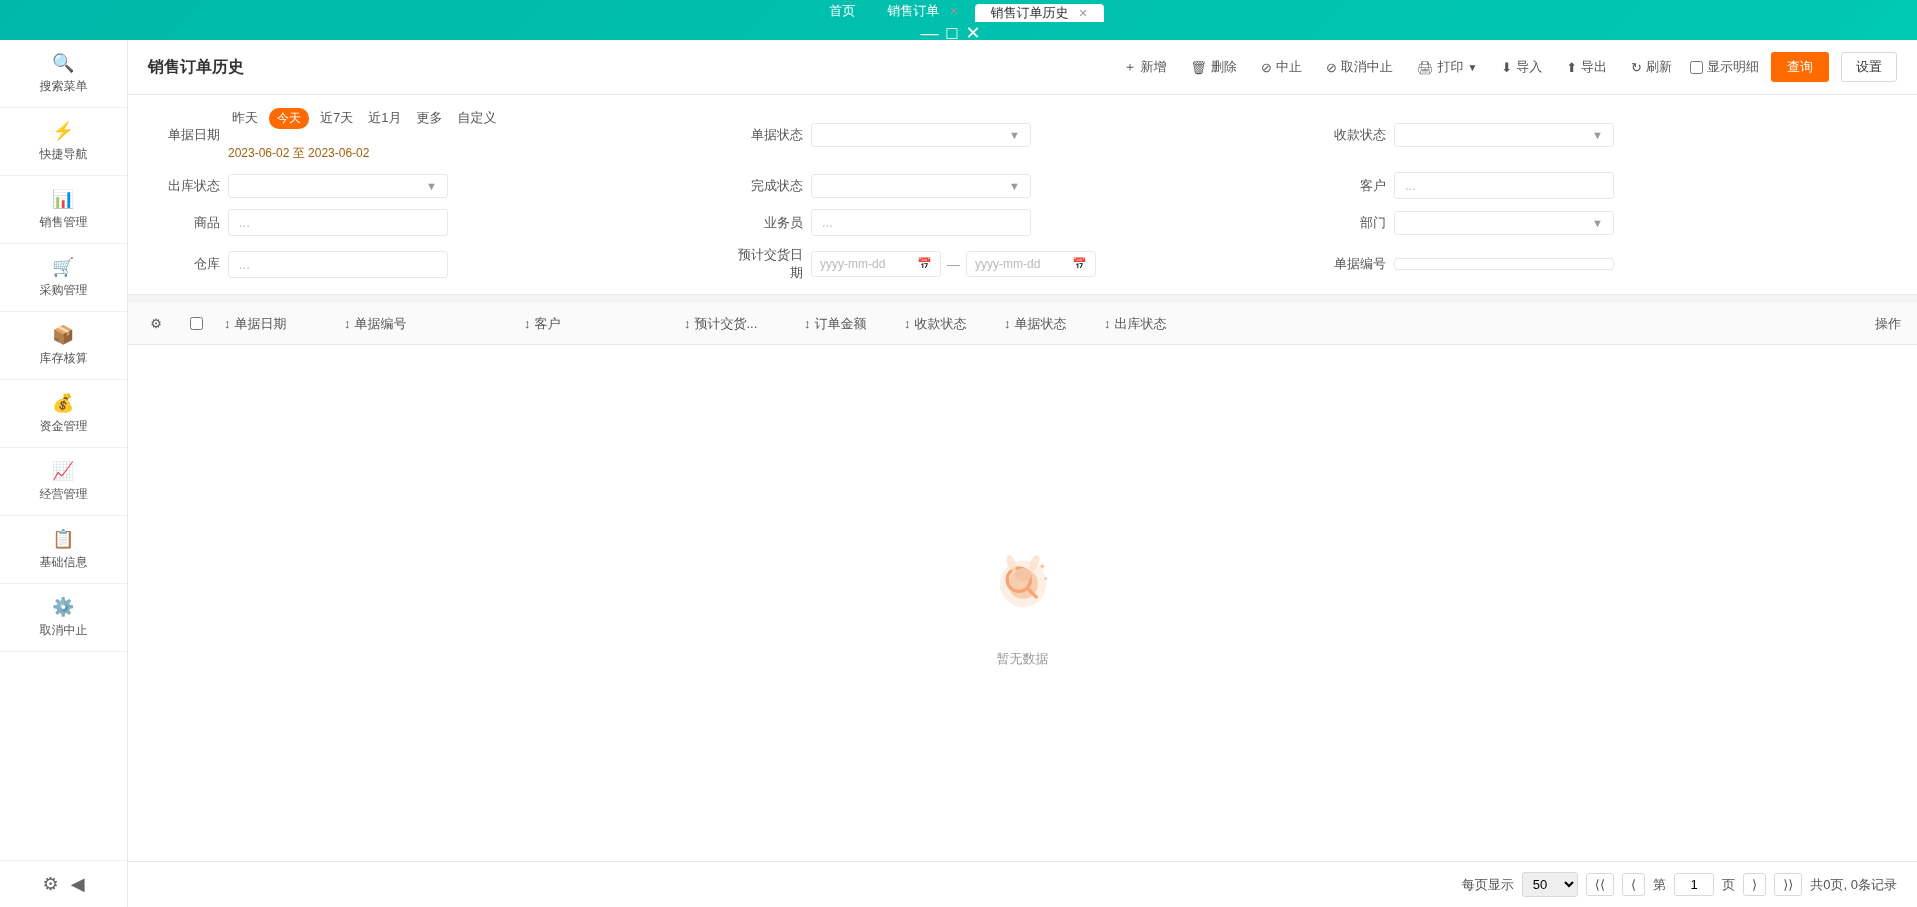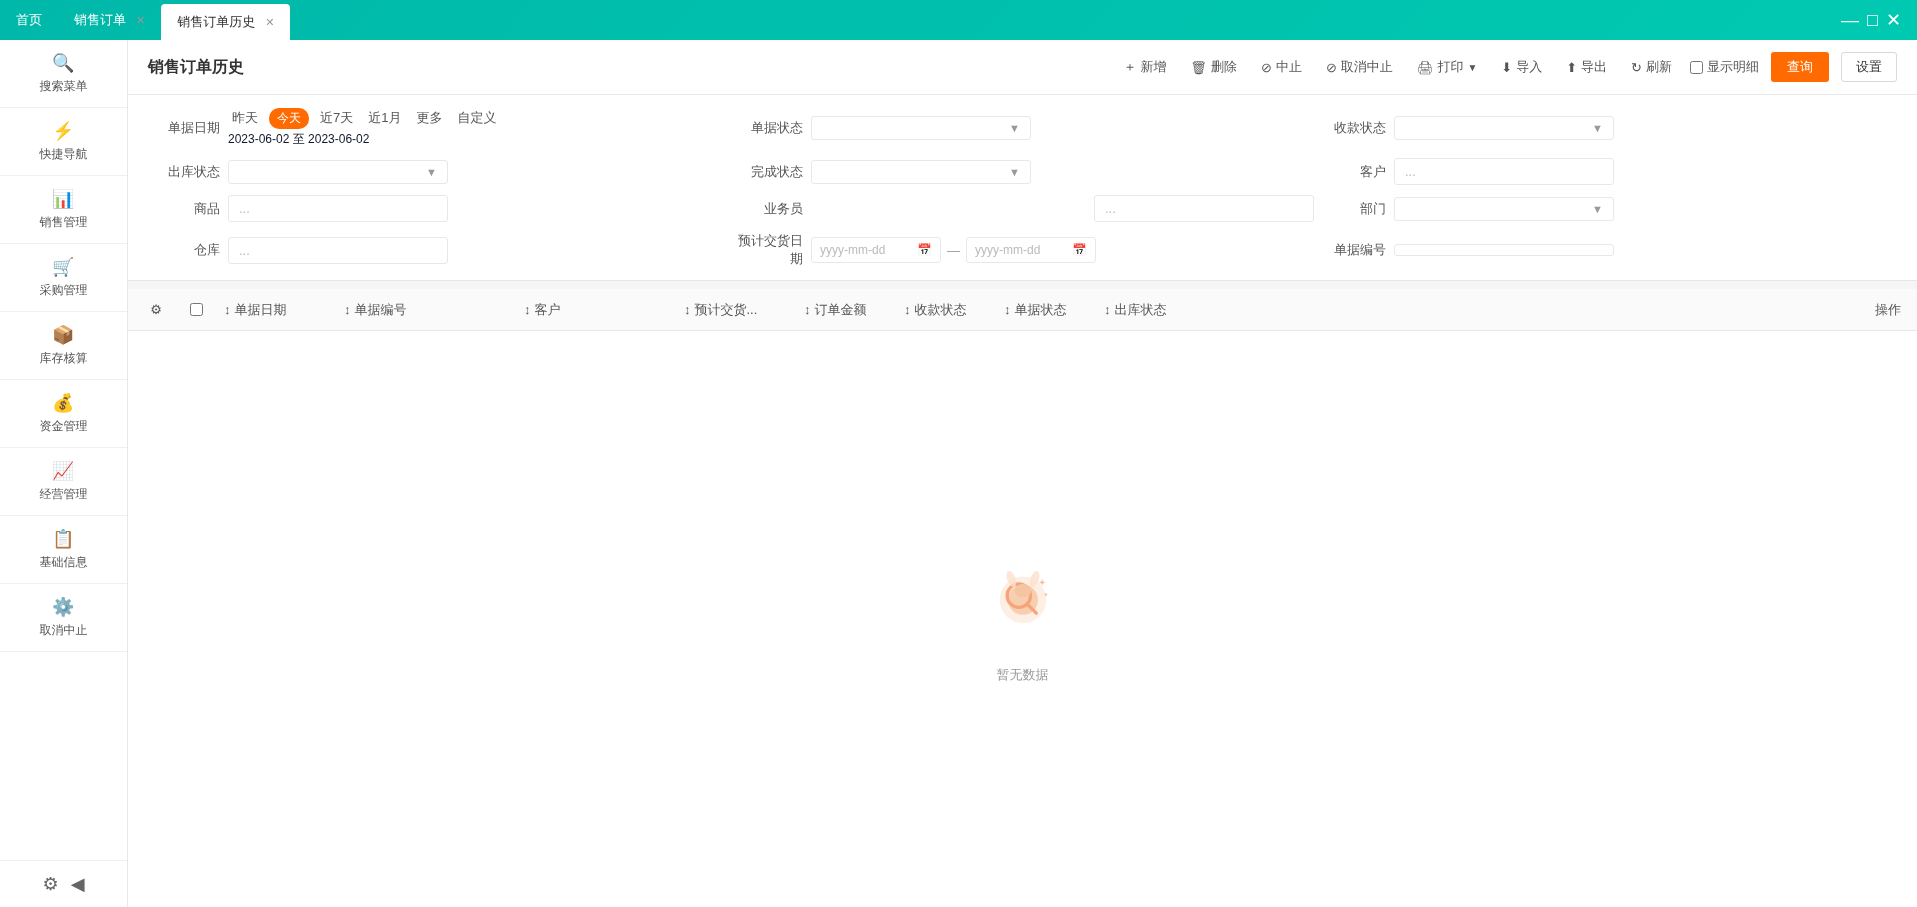--- a/index.html
+++ b/index.html
@@ -7,20 +7,21 @@
 
     
     .top-bar {
       height: 40px;
       background: linear-gradient(135deg, #00b8a9, #00c9b1);
       display: flex;
       align-items: center;
       padding: 0 0;
       color: white;
       flex-shrink: 0;
+      flex-direction: column;
     }
     .top-bar-tabs {
       display: flex;
       align-items: stretch;
       height: 100%;
       flex: 1;
     }
     .tab-item {
       display: flex;
       align-items: center;
@@ -194,22 +195,22 @@
     }
     .date-quick-btn.active {
       background: #ff6b00;
       color: white;
       border-radius: 10px;
       padding: 2px 8px;
       font-size: 12px;
     }
     .date-range-text {
       font-size: 12px;
-      color: #0f172a;
-      margin-top: 2px;
+      color: #a16207;
+      margin-top: 16px;
     }
     .select-box {
       border: 1px solid #e8e8e8;
       border-radius: 3px;
       padding: 5px 10px;
       font-size: 13px;
       color: #555;
       background: white;
       cursor: pointer;
       display: flex;
@@ -512,21 +513,21 @@
         </div>
       </div>
 
       <div class="filter-row">
         <div style="display:flex;align-items:center;flex:1;">
           <span class="filter-label">商品</span>
           <div class="input-box" style="min-width:220px;cursor:pointer;">
             <span style="color:#bbb;">...</span>
           </div>
         </div>
-        <div style="display:flex;align-items:center;flex:1;justify-content:space-between;">
+        <div style="display:flex;align-items:center;flex:1;">
           <span class="filter-label">业务员</span>
           <div class="input-box" style="min-width:220px;cursor:pointer;">
             <span style="color:#bbb;">...</span>
           </div>
         </div>
         <div style="display:flex;align-items:center;flex:1;">
           <span class="filter-label">部门</span>
           <div class="select-box" style="min-width:220px;">
             <span></span>
             <span class="arrow">▼</span>
@@ -619,14 +620,30 @@
           <text x="84" y="52" font-size="8" fill="#f5c5a3">✦</text>
 
           <ellipse cx="46" cy="30" rx="5" ry="10" fill="#fde0cc" opacity="0.8" transform="rotate(-20 46 30)"></ellipse>
           <ellipse cx="74" cy="30" rx="5" ry="10" fill="#fde0cc" opacity="0.8" transform="rotate(20 74 30)"></ellipse>
           <ellipse cx="60" cy="44" rx="10" ry="8" fill="#f5c5a3"></ellipse>
         </svg>
         <span>暂无数据</span>
       </div>
     </div>
 
+    <div class="pagination-bar">
+      <span>每页显示</span>
+      <select class="per-page-select">
+        <option>50</option>
+        <option>100</option>
+        <option>200</option>
+      </select>
+      <button class="page-nav-btn">⟨⟨</button>
+      <button class="page-nav-btn">⟨</button>
+      <span>第</span>
+      <input class="page-input" type="text" value="1" style="">
+      <span>页</span>
+      <button class="page-nav-btn">⟩</button>
+      <button class="page-nav-btn">⟩⟩</button>
+      <span>共0页, 0条记录</span>
+    </div>
   </div>
 </div>
 
 </body></html>

